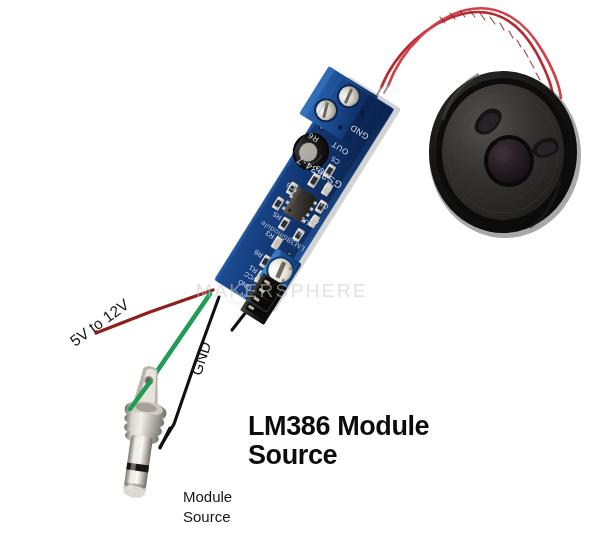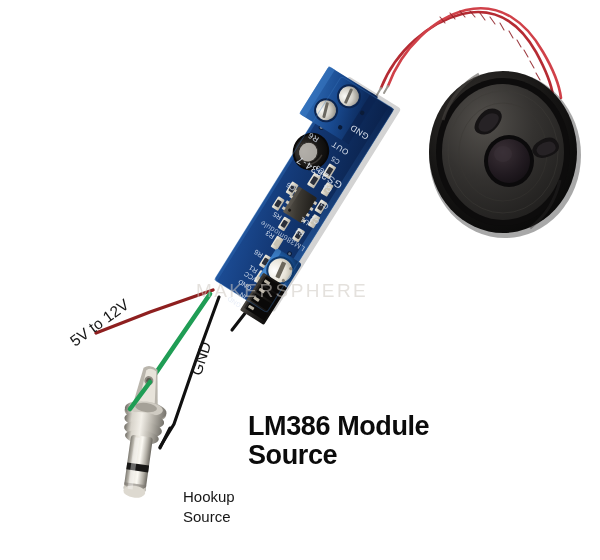--- a/index.html
+++ b/index.html
@@ -441,21 +441,21 @@
     <path d="M 150 382 L 130 409" fill="none" stroke="#1f9d55" stroke-width="4.6" stroke-linecap="round"></path>
     <path d="M 170 428 L 160 448" fill="none" stroke="#101010" stroke-width="3.1" stroke-linecap="round"></path>
   </svg>
 
   <div class="watermark">MAKERSPHERE</div>
 
   <div class="lbl lbl-rot-supply">5V to 12V</div>
 
   <div class="lbl lbl-rot-gnd">GND</div>
 
-  <div class="lbl lbl-audio">Hookup
+  <div class="lbl lbl-audio">Module
 Source</div>
 
   <div class="title-block">
     <span>LM386 Module</span>
     <span class="title-line2">Source</span>
   </div>
 
 </div>
 
 </body></html>

